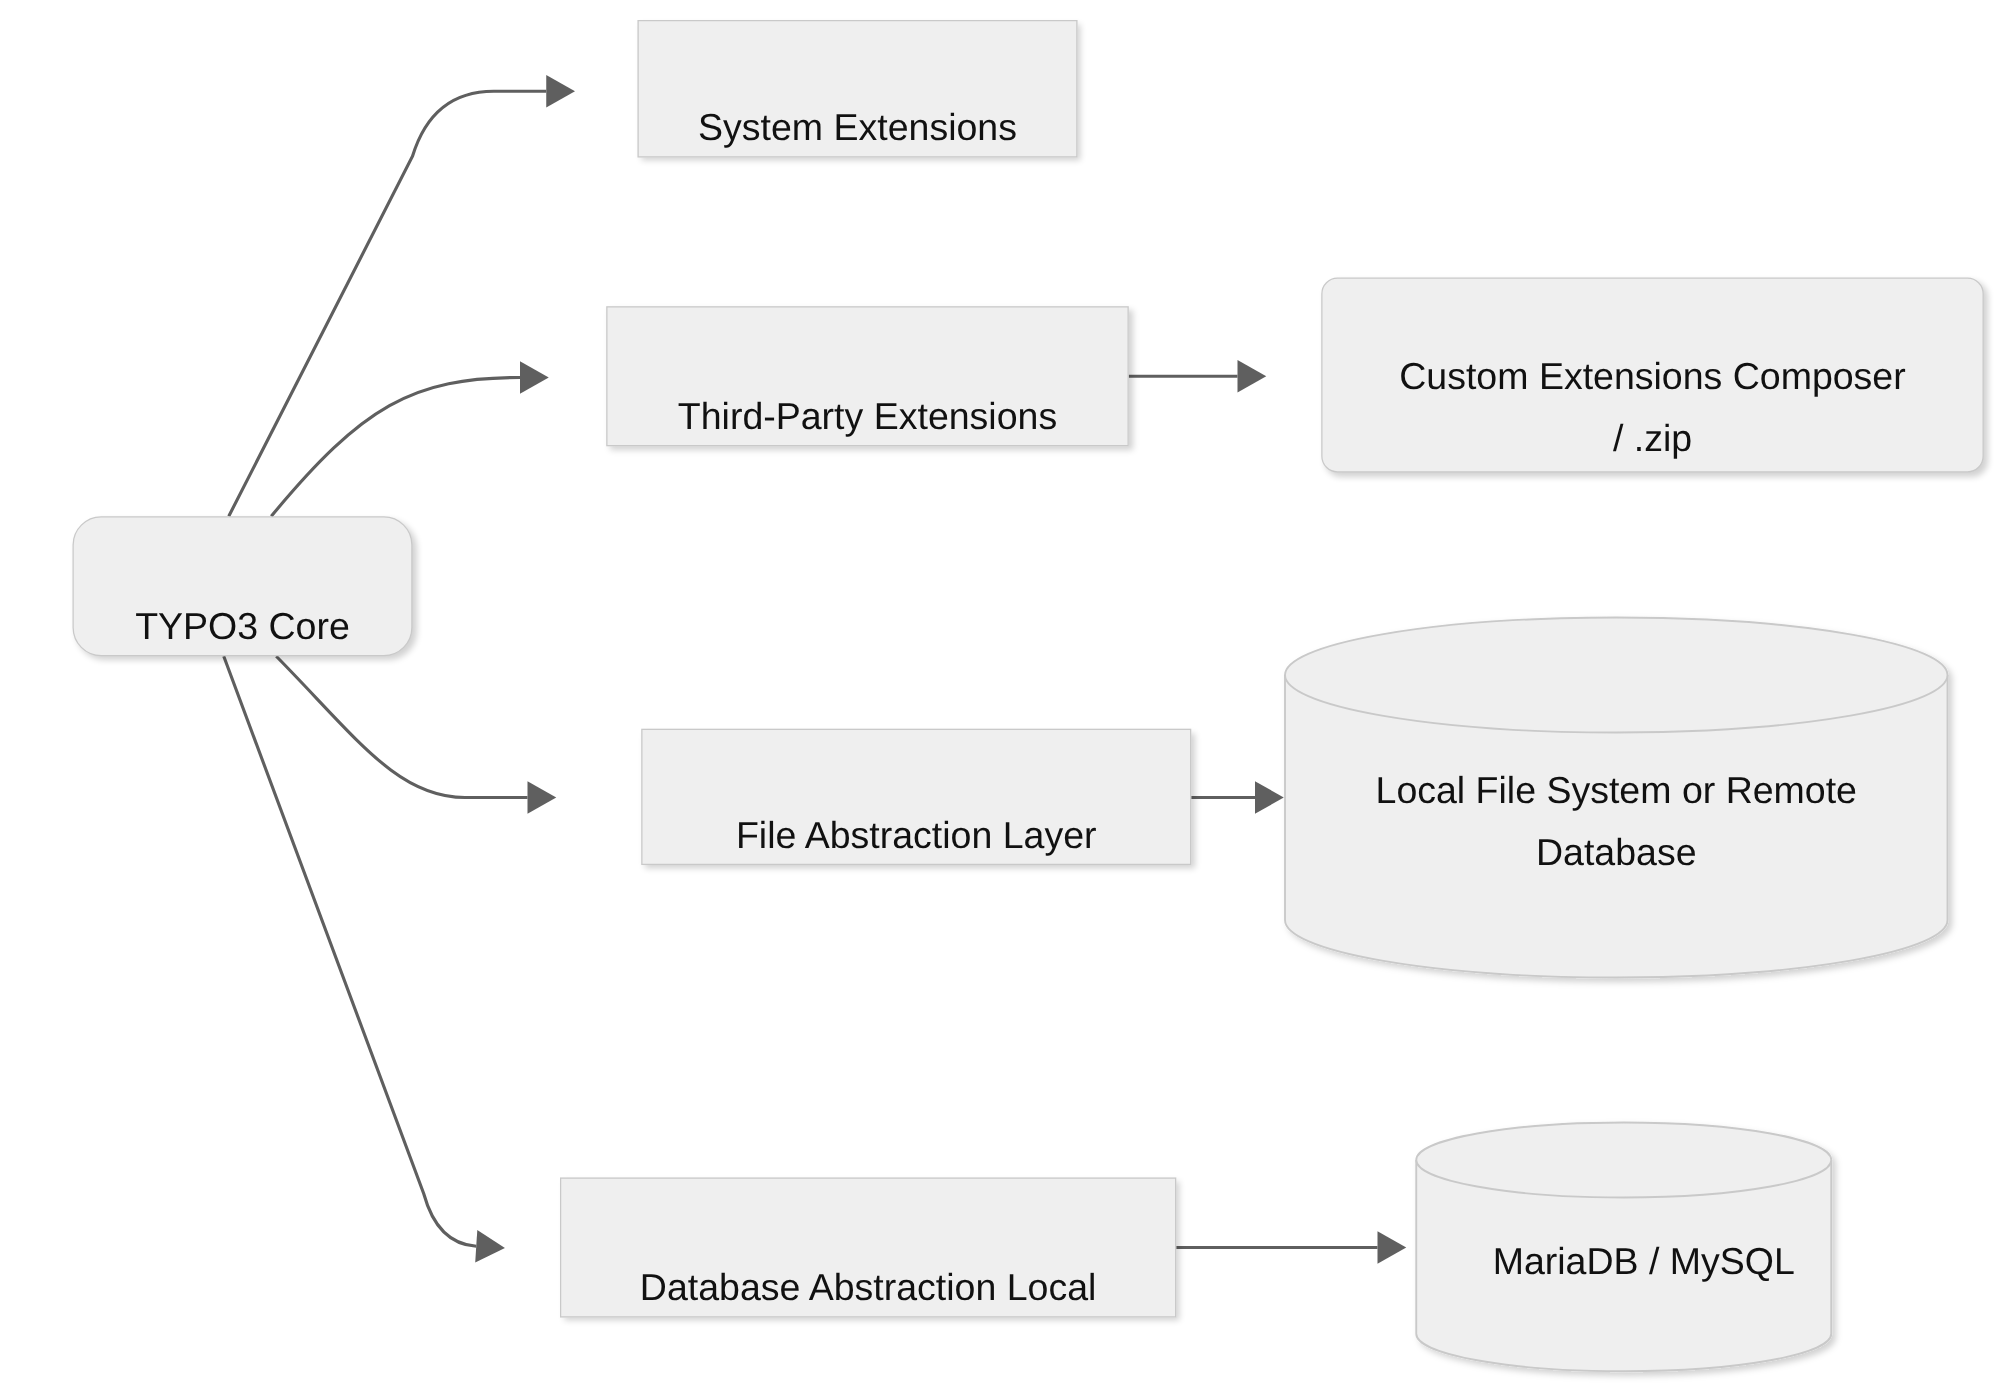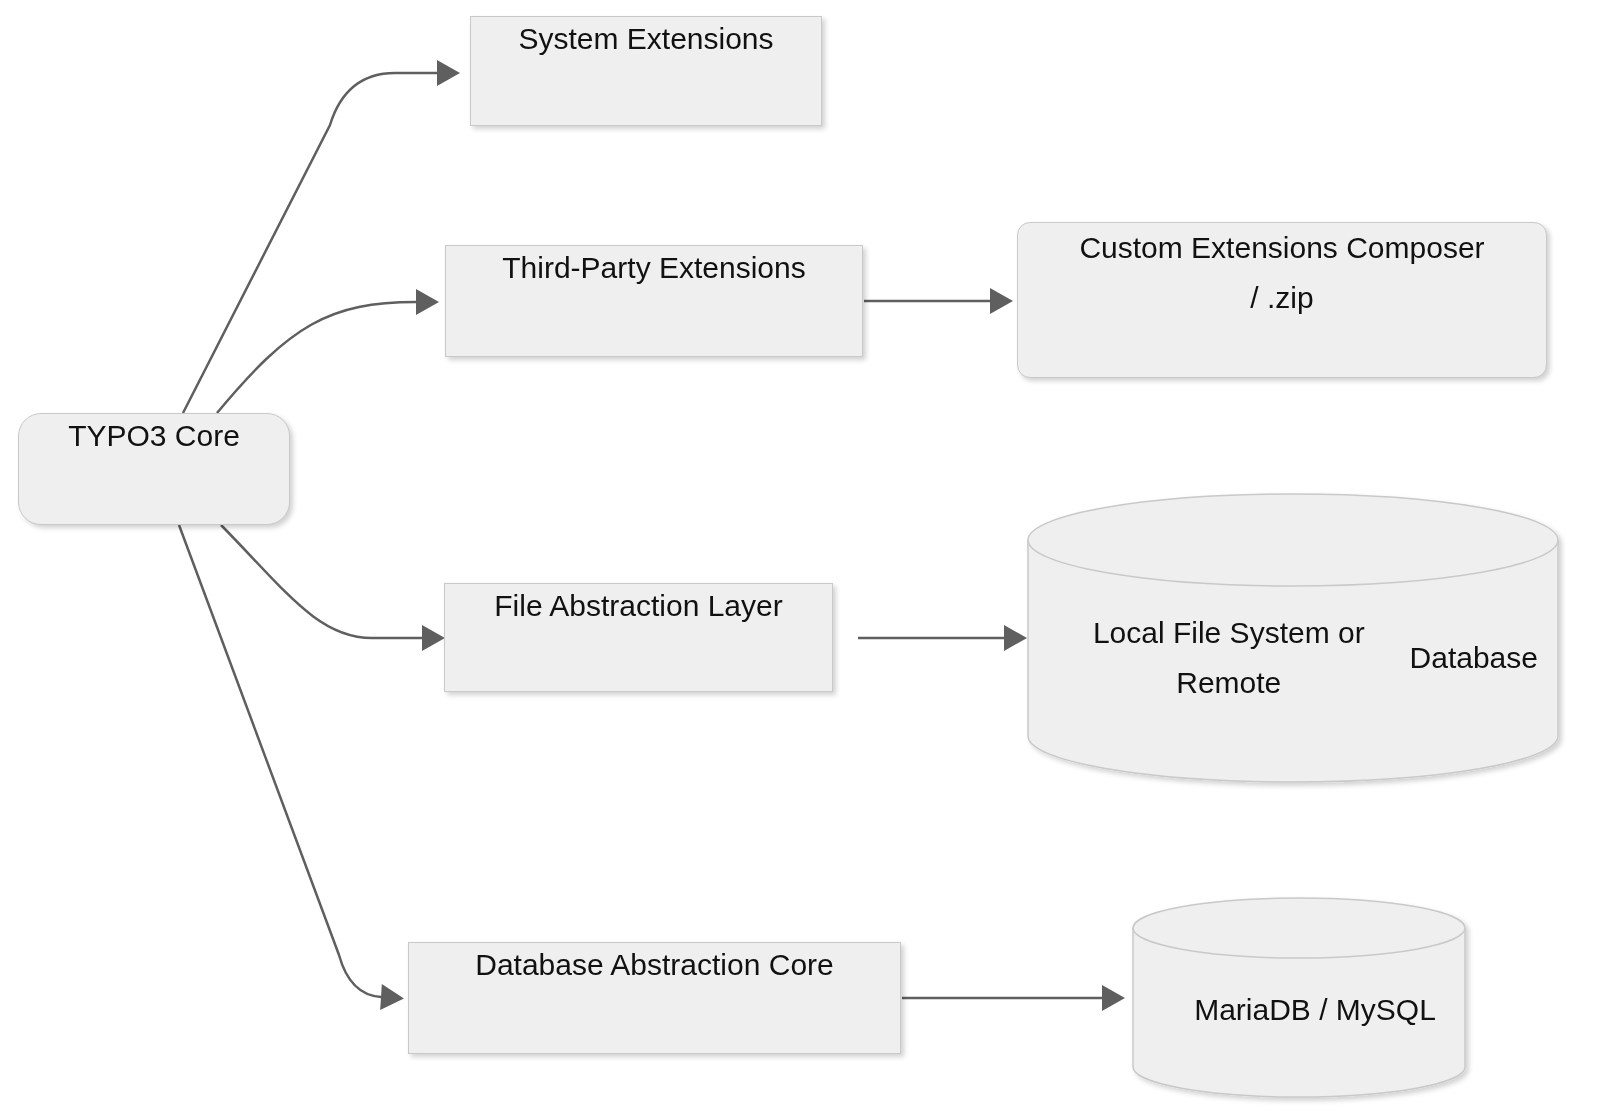--- a/index.html
+++ b/index.html
@@ -38,42 +38,43 @@
   }
   .node {
     position: absolute;
     box-sizing: border-box;
     background: var(--node-fill, #efefef);
     border: 1px solid var(--node-border, #c9c9c9);
     box-shadow: 3px 3px 5px rgba(0, 0, 0, 0.18);
     display: flex;
     flex-direction: column;
     align-items: center;
-    justify-content: flex-start;
+    justify-content: flex-end;
     text-align: center;
     font-size: 30px;
     line-height: 44px;
     color: var(--text, #111111);
+    margin-left: 40px;
   }
   .cyl-label {
     position: absolute;
     display: flex;
-    flex-direction: row;
+    flex-direction: column;
     align-items: center;
     justify-content: center;
     text-align: center;
     font-size: 30px;
     line-height: 50px;
     color: var(--text, #111111);
   }
   #n-typo3-core      { left: 18px;   top: 413px; width: 272px; height: 112px; border-radius: 23px; }
   #n-system-ext      { left: 470px;  top: 16px;  width: 352px; height: 110px; }
   #n-third-party     { left: 445px;  top: 245px; width: 418px; height: 112px; }
   #n-custom-ext      { left: 1017px; top: 222px; width: 530px; height: 156px; line-height: 50px; border-radius: 13px; }
-  #n-file-abs        { left: 444px;  top: 583px; width: 389px; height: 109px; }
+  #n-file-abs        { left: 473px;  top: 583px; width: 440px; height: 109px; }
   #n-db-abs          { left: 408px;  top: 942px; width: 493px; height: 112px; }
   #l-local-fs        { left: 1048px; top: 608px; width: 490px; height: 100px; }
   #l-mariadb         { left: 1133px; top: 990px; width: 332px; height: 40px; line-height: 40px; padding-left: 16px; }
 </style>
 </head>
 <body>
 
 <div class="canvas">
 
   <svg class="edges-layer" viewBox="0 0 1600 1120" width="1600" height="1120" xmlns="http://www.w3.org/2000/svg">
@@ -120,21 +121,21 @@
   <div class="node" id="n-custom-ext">
     <span>Custom Extensions Composer</span>
     <span>/ .zip</span>
   </div>
 
   <div class="node" id="n-file-abs">
     <span>File Abstraction Layer</span>
   </div>
 
   <div class="node" id="n-db-abs">
-    <span>Database Abstraction Core</span>
+    <span>Database Abstraction Local</span>
   </div>
 
   <div class="cyl-label" id="l-local-fs">
     <span>Local File System or Remote</span>
     <span>Database</span>
   </div>
 
   <div class="cyl-label" id="l-mariadb">
     <span>MariaDB / MySQL</span>
   </div>

